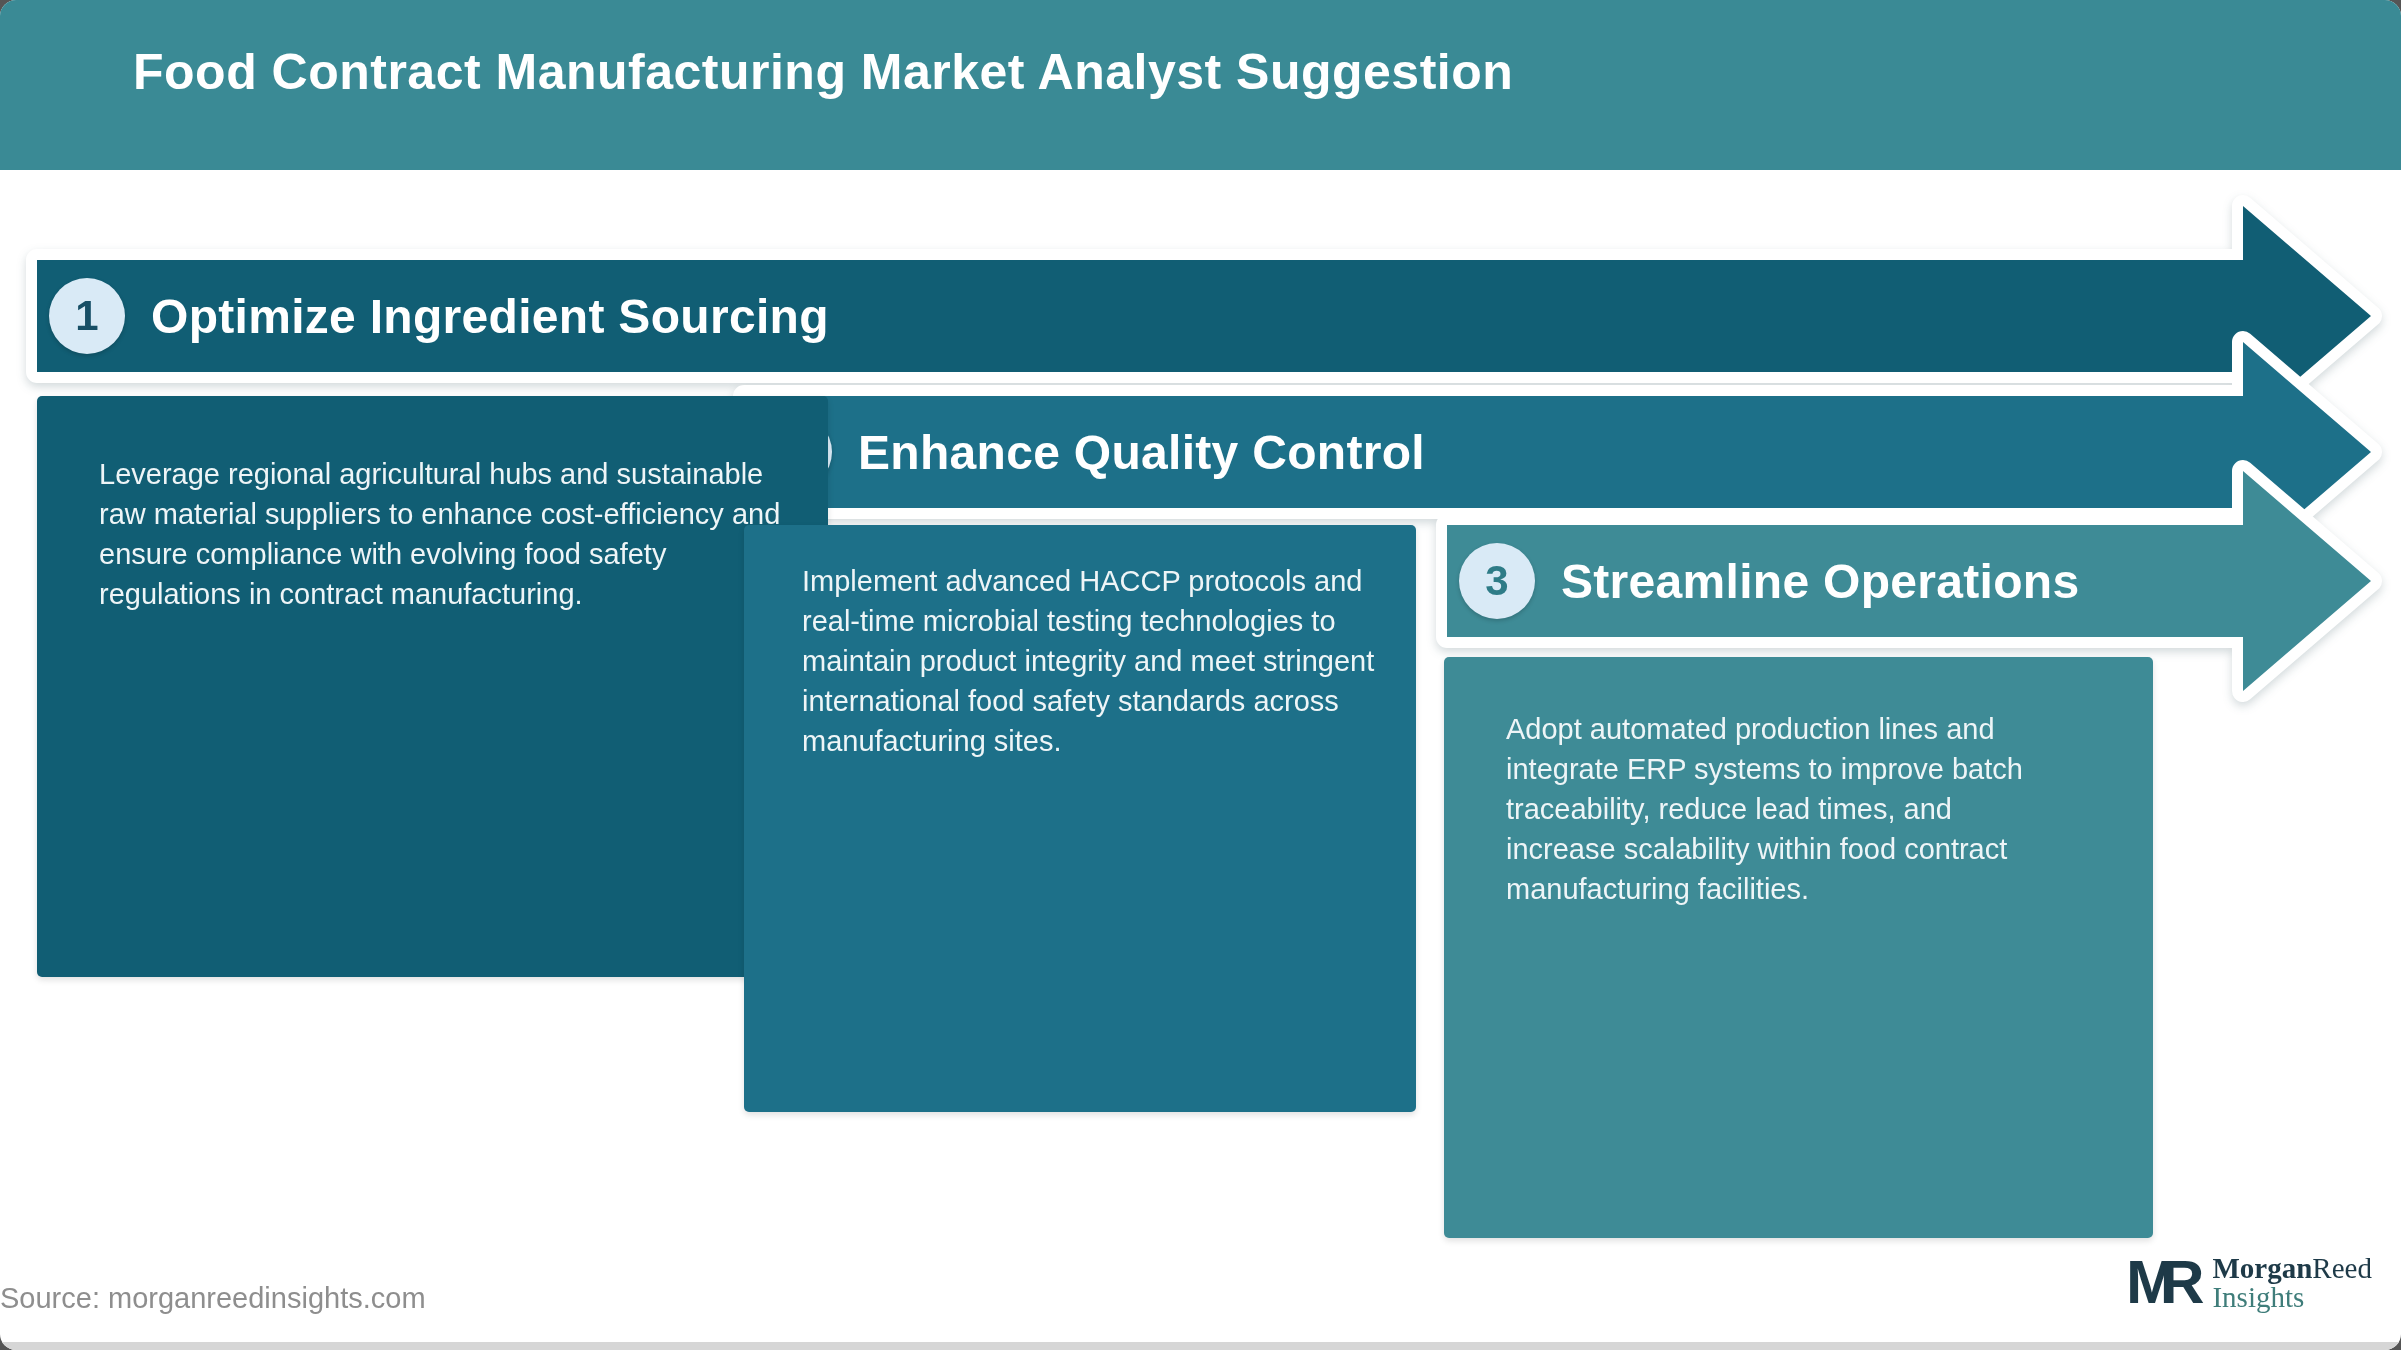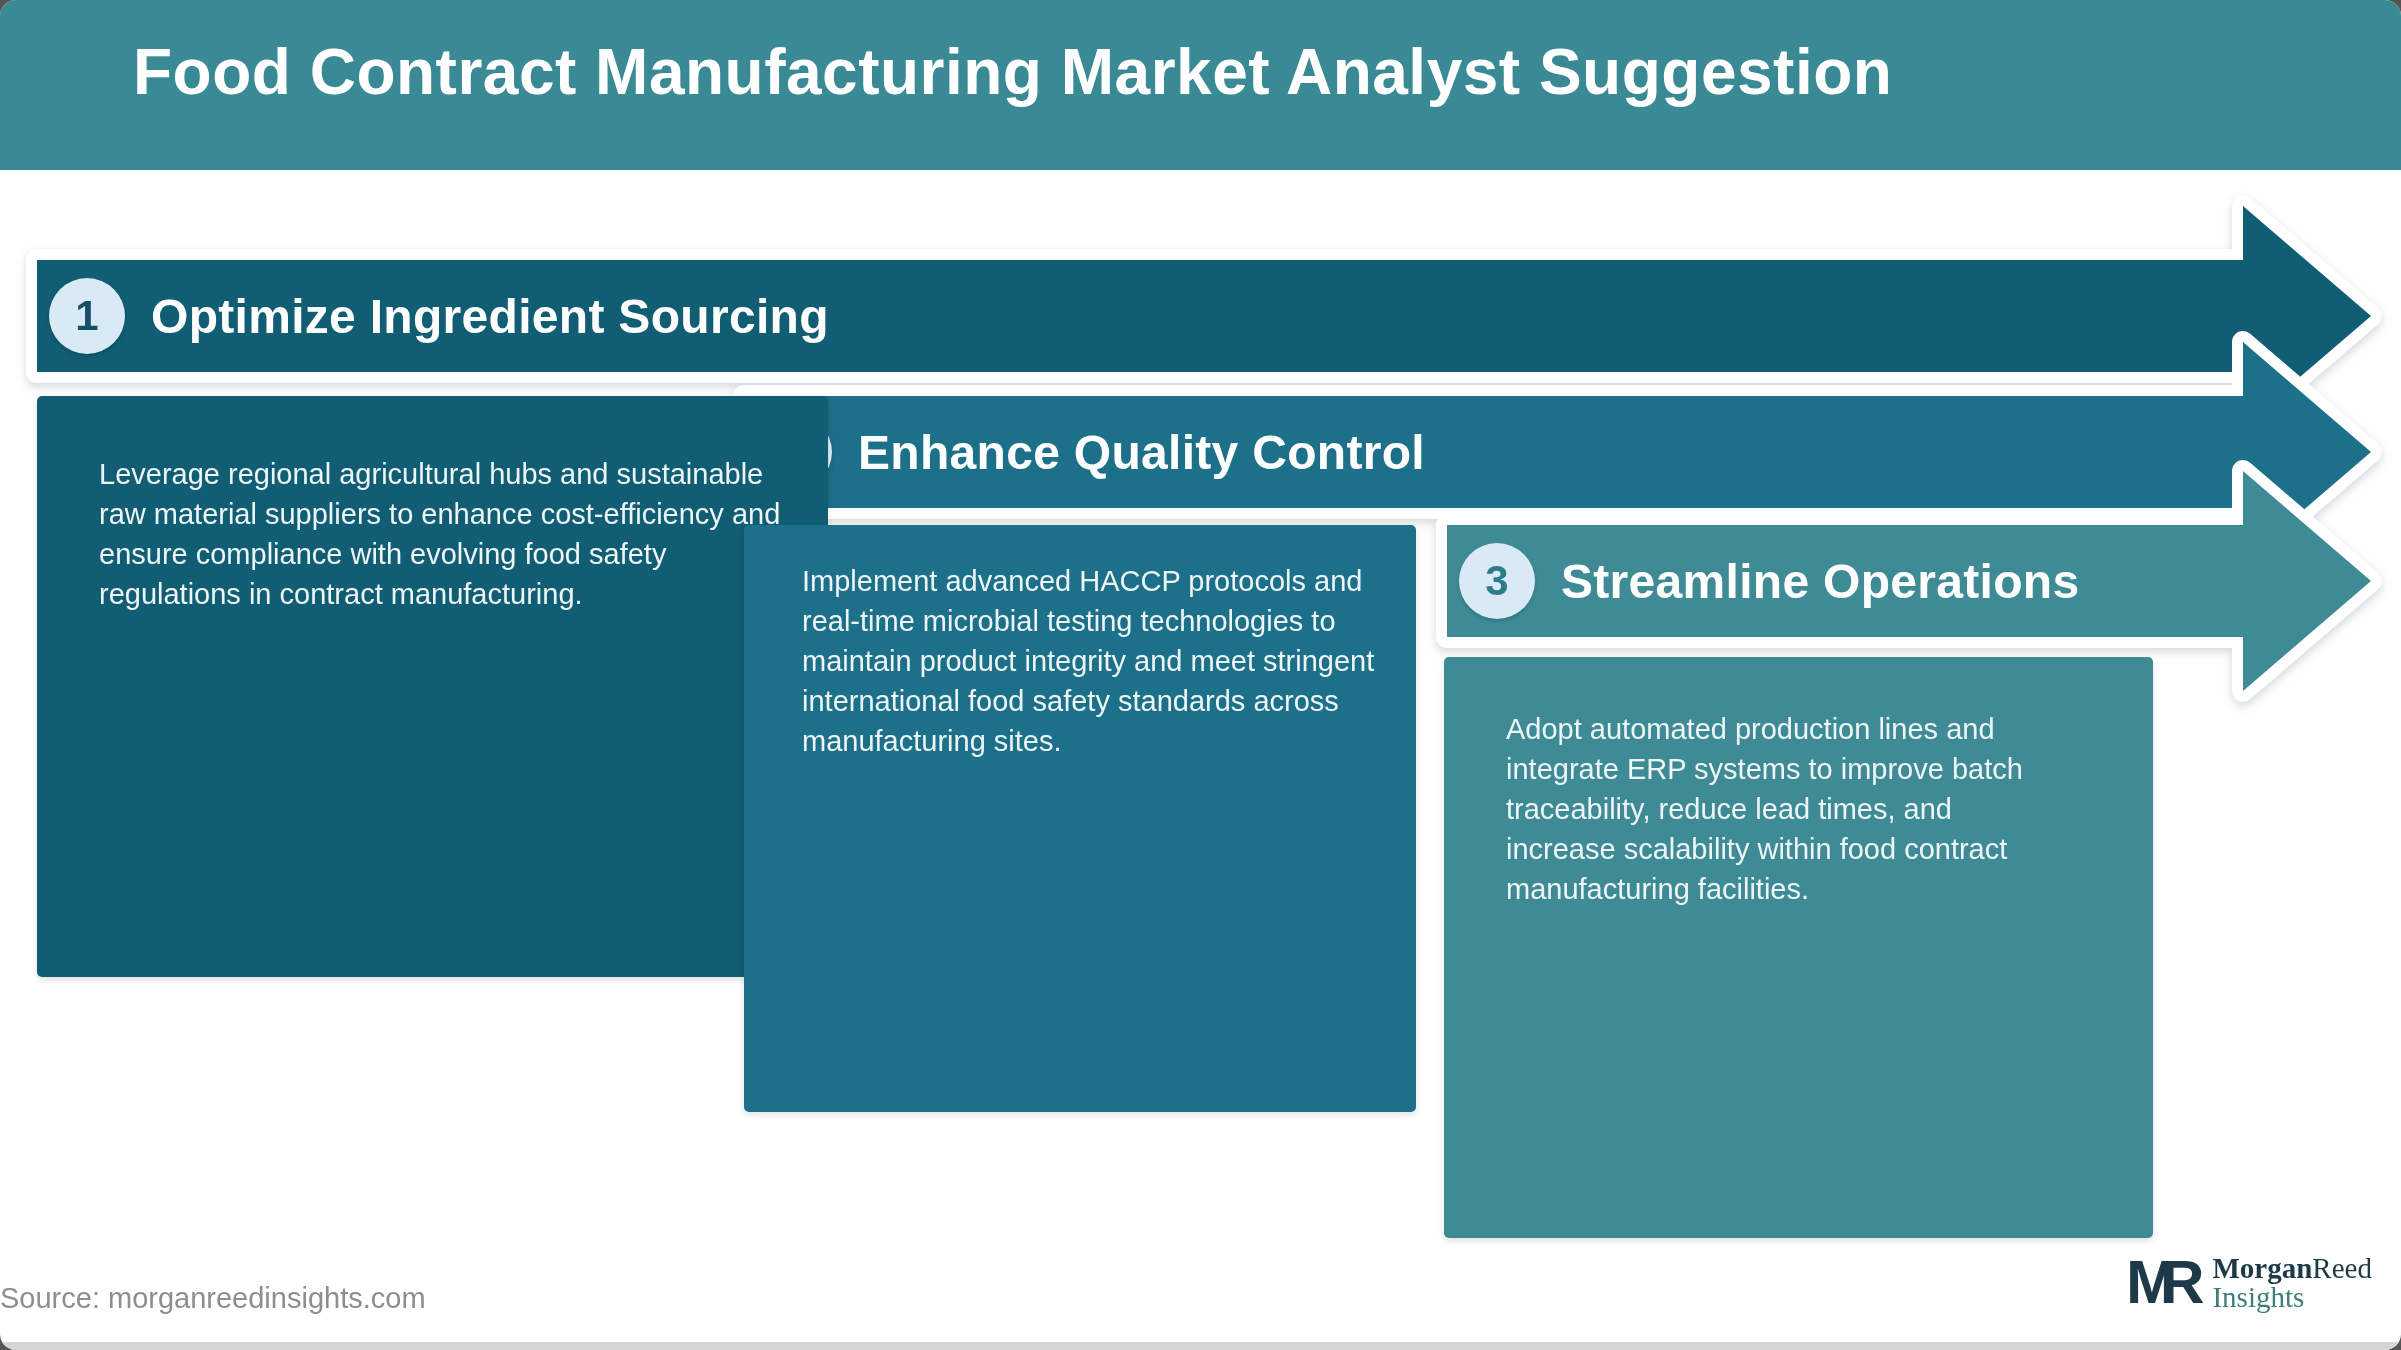--- a/index.html
+++ b/index.html
@@ -14,21 +14,21 @@
     border-radius:16px; overflow:hidden;
     font-family:"Liberation Sans", sans-serif;
   }
   
   .header{
     position:absolute; left:0; top:0; width:2401px; height:170px;
     background:var(--header-bg); display:flex; align-items:center;
   }
   .header-title{
     margin-left:133px; margin-bottom:26px; color:#ffffff;
-    font-size:64px; font-weight:800; letter-spacing:.5px;
+    font-size:50px; font-weight:800; letter-spacing:.5px;
   }
   
   svg.arrows{position:absolute; left:0; top:0; filter:drop-shadow(0 4px 5px rgba(10,50,60,.18));}
   
   .banner{
     position:absolute; height:112px; display:flex; align-items:center; padding-left:12px; box-sizing:border-box;
   }
   .banner-1{left:37px;  top:260px; width:2206px;}
   .banner-2{left:744px; top:396px; width:1499px;}
   .banner-3{left:1447px;top:525px; width:796px;}

